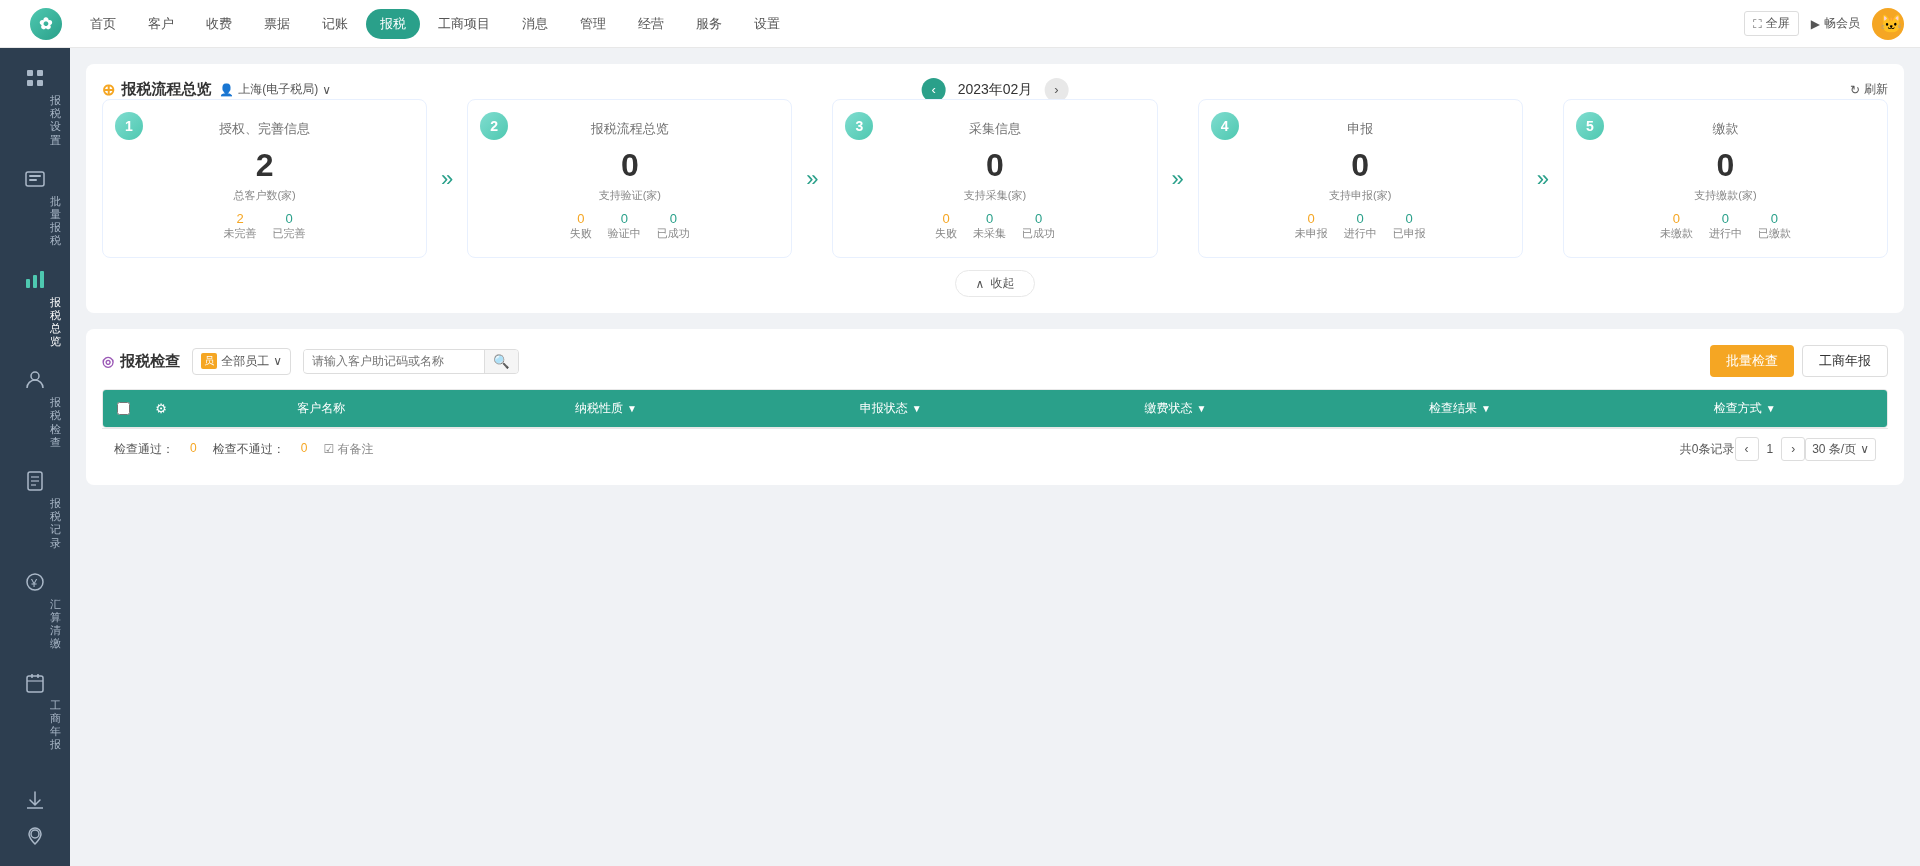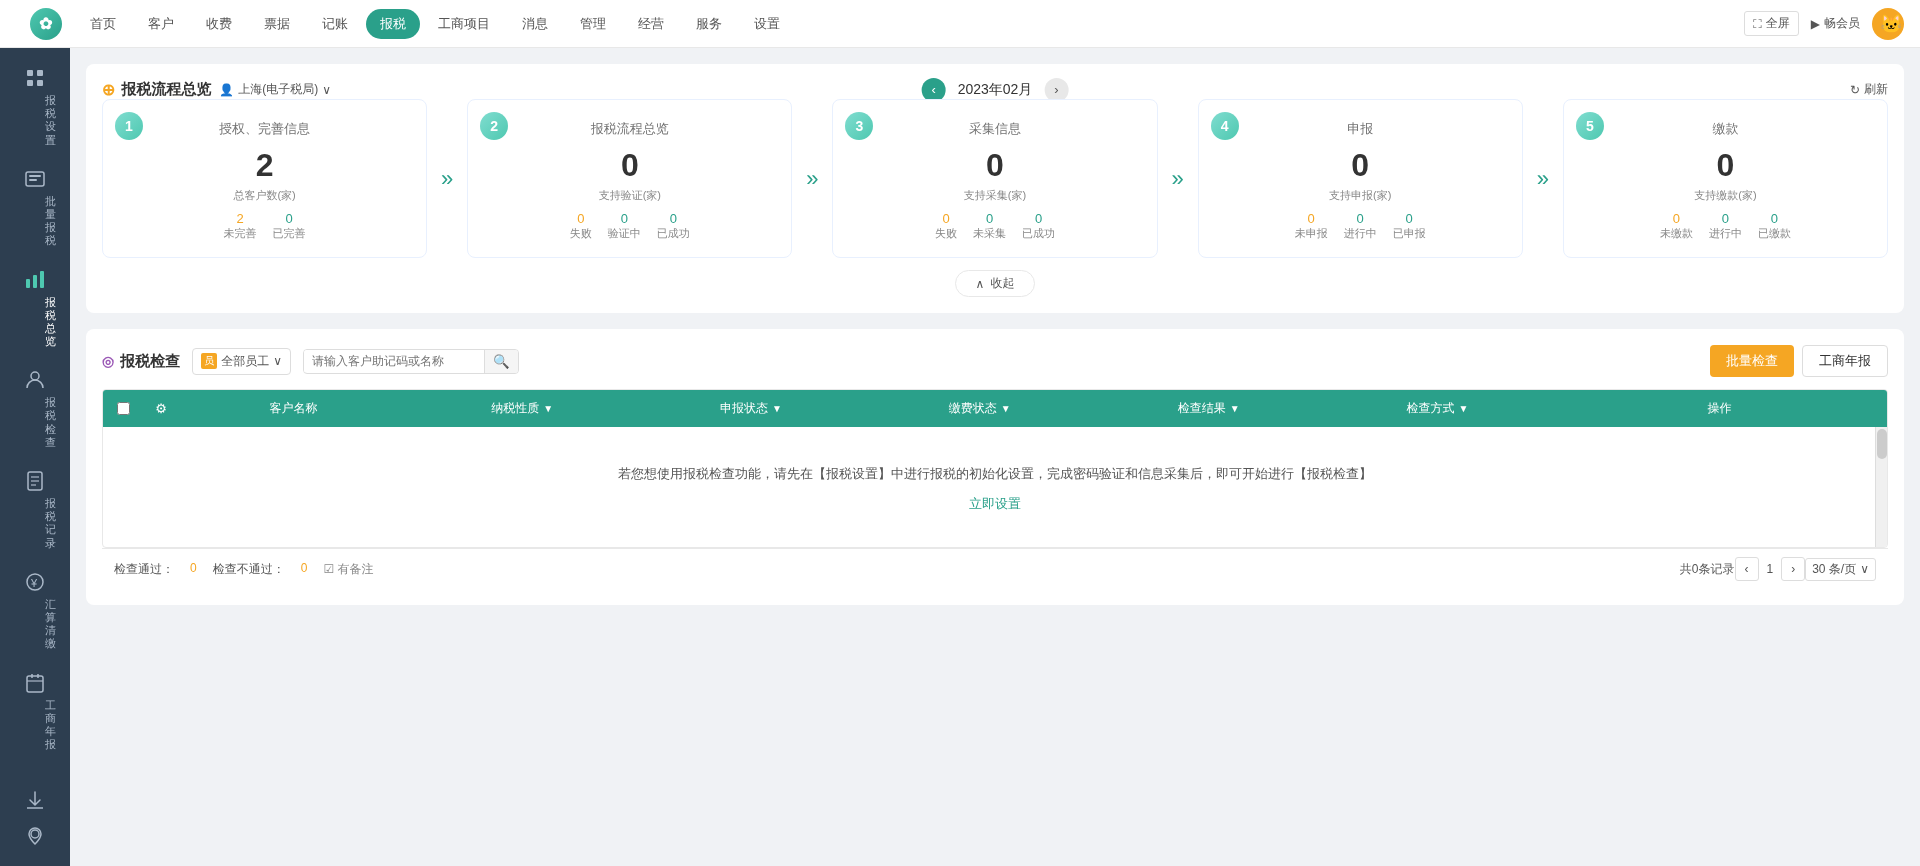--- a/index.html
+++ b/index.html
@@ -18,21 +18,21 @@
     .avatar { width: 32px; height: 32px; }
 
     
     .main-layout { display: flex; flex: 1; overflow: hidden; }
 
     
     .sidebar { width: 70px; background: #2d3e50; display: flex; flex-direction: column; align-items: center; padding-top: 8px; flex-shrink: 0; }
     .sidebar-item { width: 100%; display: flex; flex-direction: column; align-items: center; padding: 10px 4px; cursor: pointer; color: #aab8c8; font-size: 11px; gap: 4px; }
     .sidebar-item.active { color: #fff; }
     .sidebar-icon { width: 24px; height: 24px; display: flex; align-items: center; justify-content: center; font-size: 18px; }
-    .sidebar-label { text-align: left; line-height: 1.2; margin-left: 41px; }
+    .sidebar-label { text-align: center; line-height: 1.2; margin-left: 41px; }
     .sidebar-bottom { margin-top: auto; margin-bottom: 16px; display: flex; flex-direction: column; align-items: center; gap: 8px; }
     .sidebar-bottom-icon { width: 28px; height: 28px; display: flex; align-items: center; justify-content: center; color: #aab8c8; cursor: pointer; font-size: 18px; }
 
     
     .content { flex: 1; overflow-y: auto; padding: 16px; background: #f0f2f5; }
 
     
     .overview-panel { background: #fff; border-radius: 8px; padding: 16px; margin-bottom: 16px; }
     .panel-title { font-size: 15px; font-weight: bold; color: #333; display: flex; align-items: center; gap: 6px; }
     .panel-title-icon { color: #f5a623; font-size: 16px; }
@@ -418,31 +418,20 @@
             <span class="filter-icon">▼</span>
           </div>
           <div class="th">
             <span>检查结果</span>
             <span class="filter-icon">▼</span>
           </div>
           <div class="th">
             <span>检查方式</span>
             <span class="filter-icon">▼</span>
           </div>
-          <div class="th th-actions">操作</div>
-        </div>
-        <div class="table-body" style="position:relative;">
-          <div style="text-align:center; padding: 30px 20px;">
-            <div class="empty-message">若您想使用报税检查功能，请先在【报税设置】中进行报税的初始化设置，完成密码验证和信息采集后，即可开始进行【报税检查】</div>
-            <a class="empty-link">立即设置</a>
-          </div>
-
-          <div style="position:absolute;right:0;top:0;bottom:0;width:12px;background:#f0f0f0;border-left:1px solid #ddd;">
-            <div style="width:10px;height:30px;background:#ccc;border-radius:5px;margin:2px auto;"></div>
-          </div>
         </div>
       </div>
 
       <div class="table-footer">
         <div class="footer-stats">
           <span>检查通过：</span>
           <a class="footer-stat-link">0</a>
           <span>检查不通过：</span>
           <a class="footer-stat-link">0</a>
         </div>

